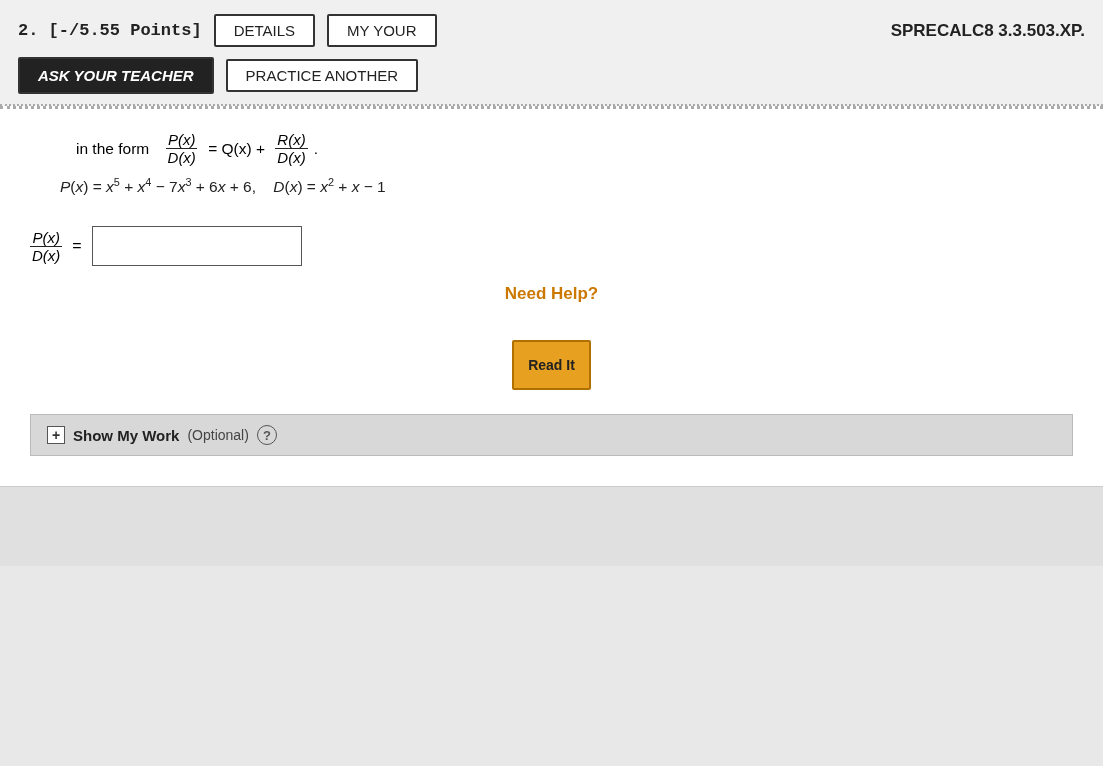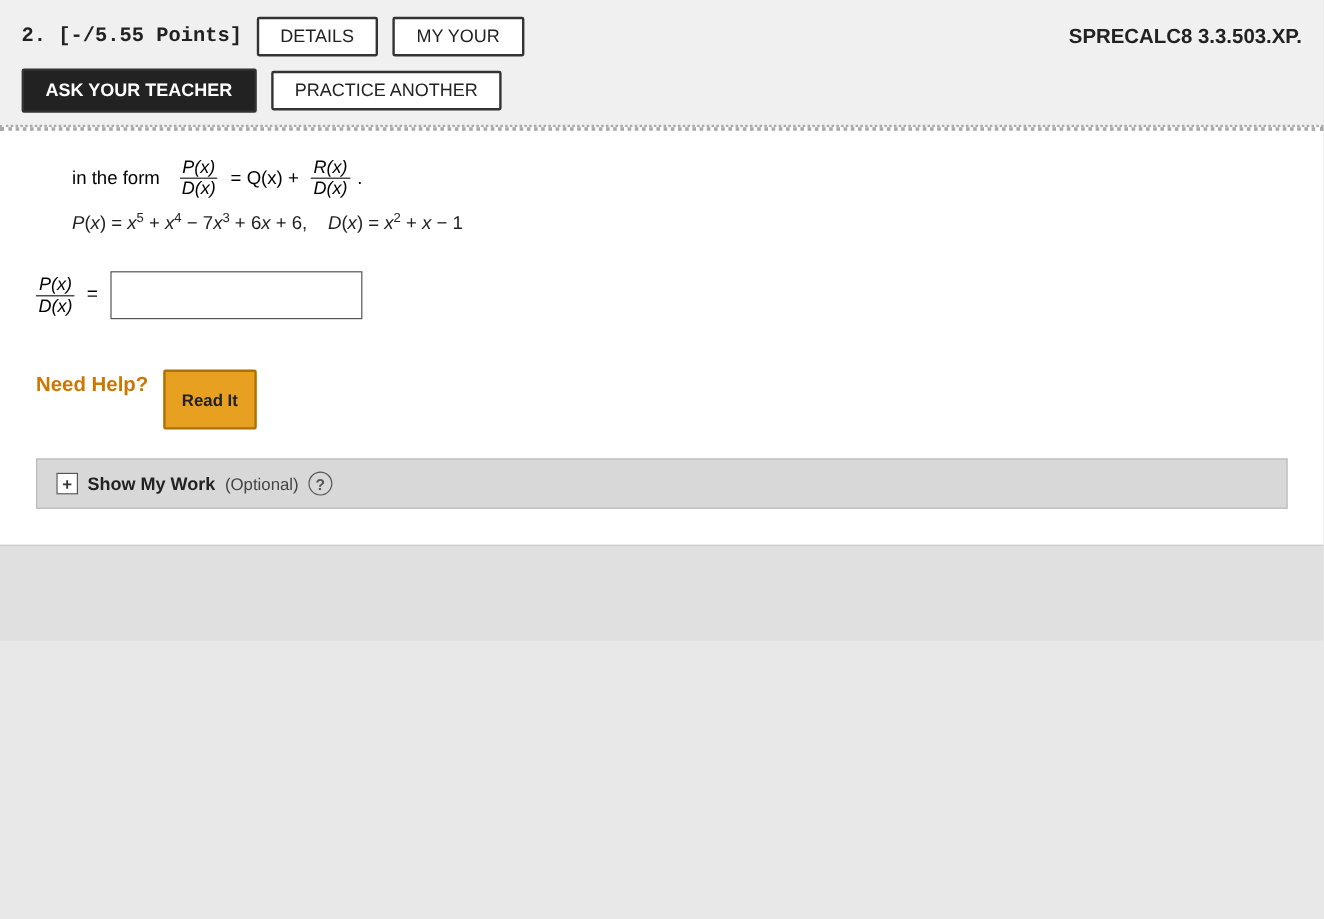--- a/index.html
+++ b/index.html
@@ -50,20 +50,21 @@
     }
     .btn-solid-dark {
       border: 2px solid #333;
       background: #222;
       color: #fff;
       padding: 8px 18px;
       font-size: 15px;
       font-weight: bold;
       cursor: pointer;
       border-radius: 2px;
+      font-style: italic;
     }
     .content-area {
       background: #fff;
       margin: 0;
       padding: 22px 30px 30px 30px;
       border-top: 3px dotted #aaa;
     }
     .problem-description {
       font-size: 15.5px;
       color: #222;
@@ -90,21 +91,21 @@
     }
     .fraction .denominator {
       padding: 0 2px;
       text-align: right;
     }
     .equation-row {
       display: flex;
       align-items: center;
       gap: 6px;
       margin-bottom: 10px;
-      margin-left: 30px;
+      margin-left: 46px;
       font-size: 15.5px;
     }
     .answer-row {
       display: flex;
       align-items: center;
       gap: 10px;
       margin: 18px 0 18px 0;
       font-size: 16px;
     }
     .answer-input {
@@ -113,20 +114,21 @@
       height: 40px;
       padding: 4px 8px;
       font-size: 15px;
       background: #fff;
     }
     .need-help-row {
       display: flex;
       align-items: center;
       gap: 12px;
       margin: 10px 0 24px 0;
+      flex-direction: column;
     }
     .need-help-label {
       color: #cc7700;
       font-weight: bold;
       font-size: 17px;
     }
     .btn-read-it {
       background: #e8a020;
       border: 2px solid #b07000;
       color: #222;

